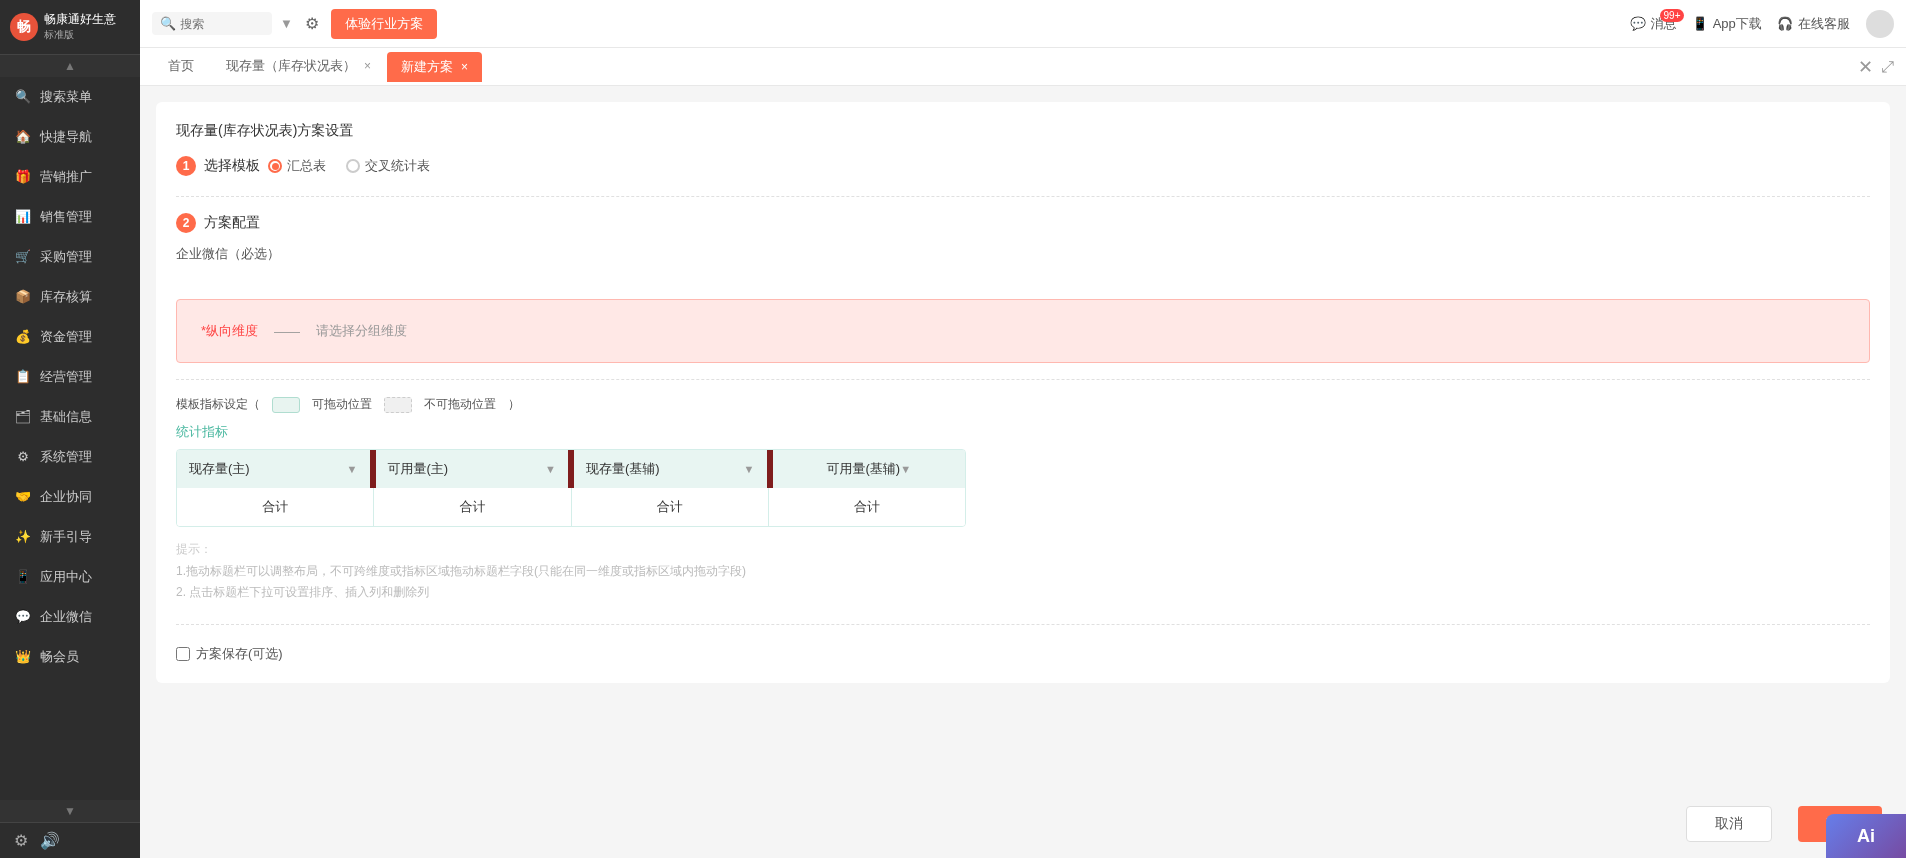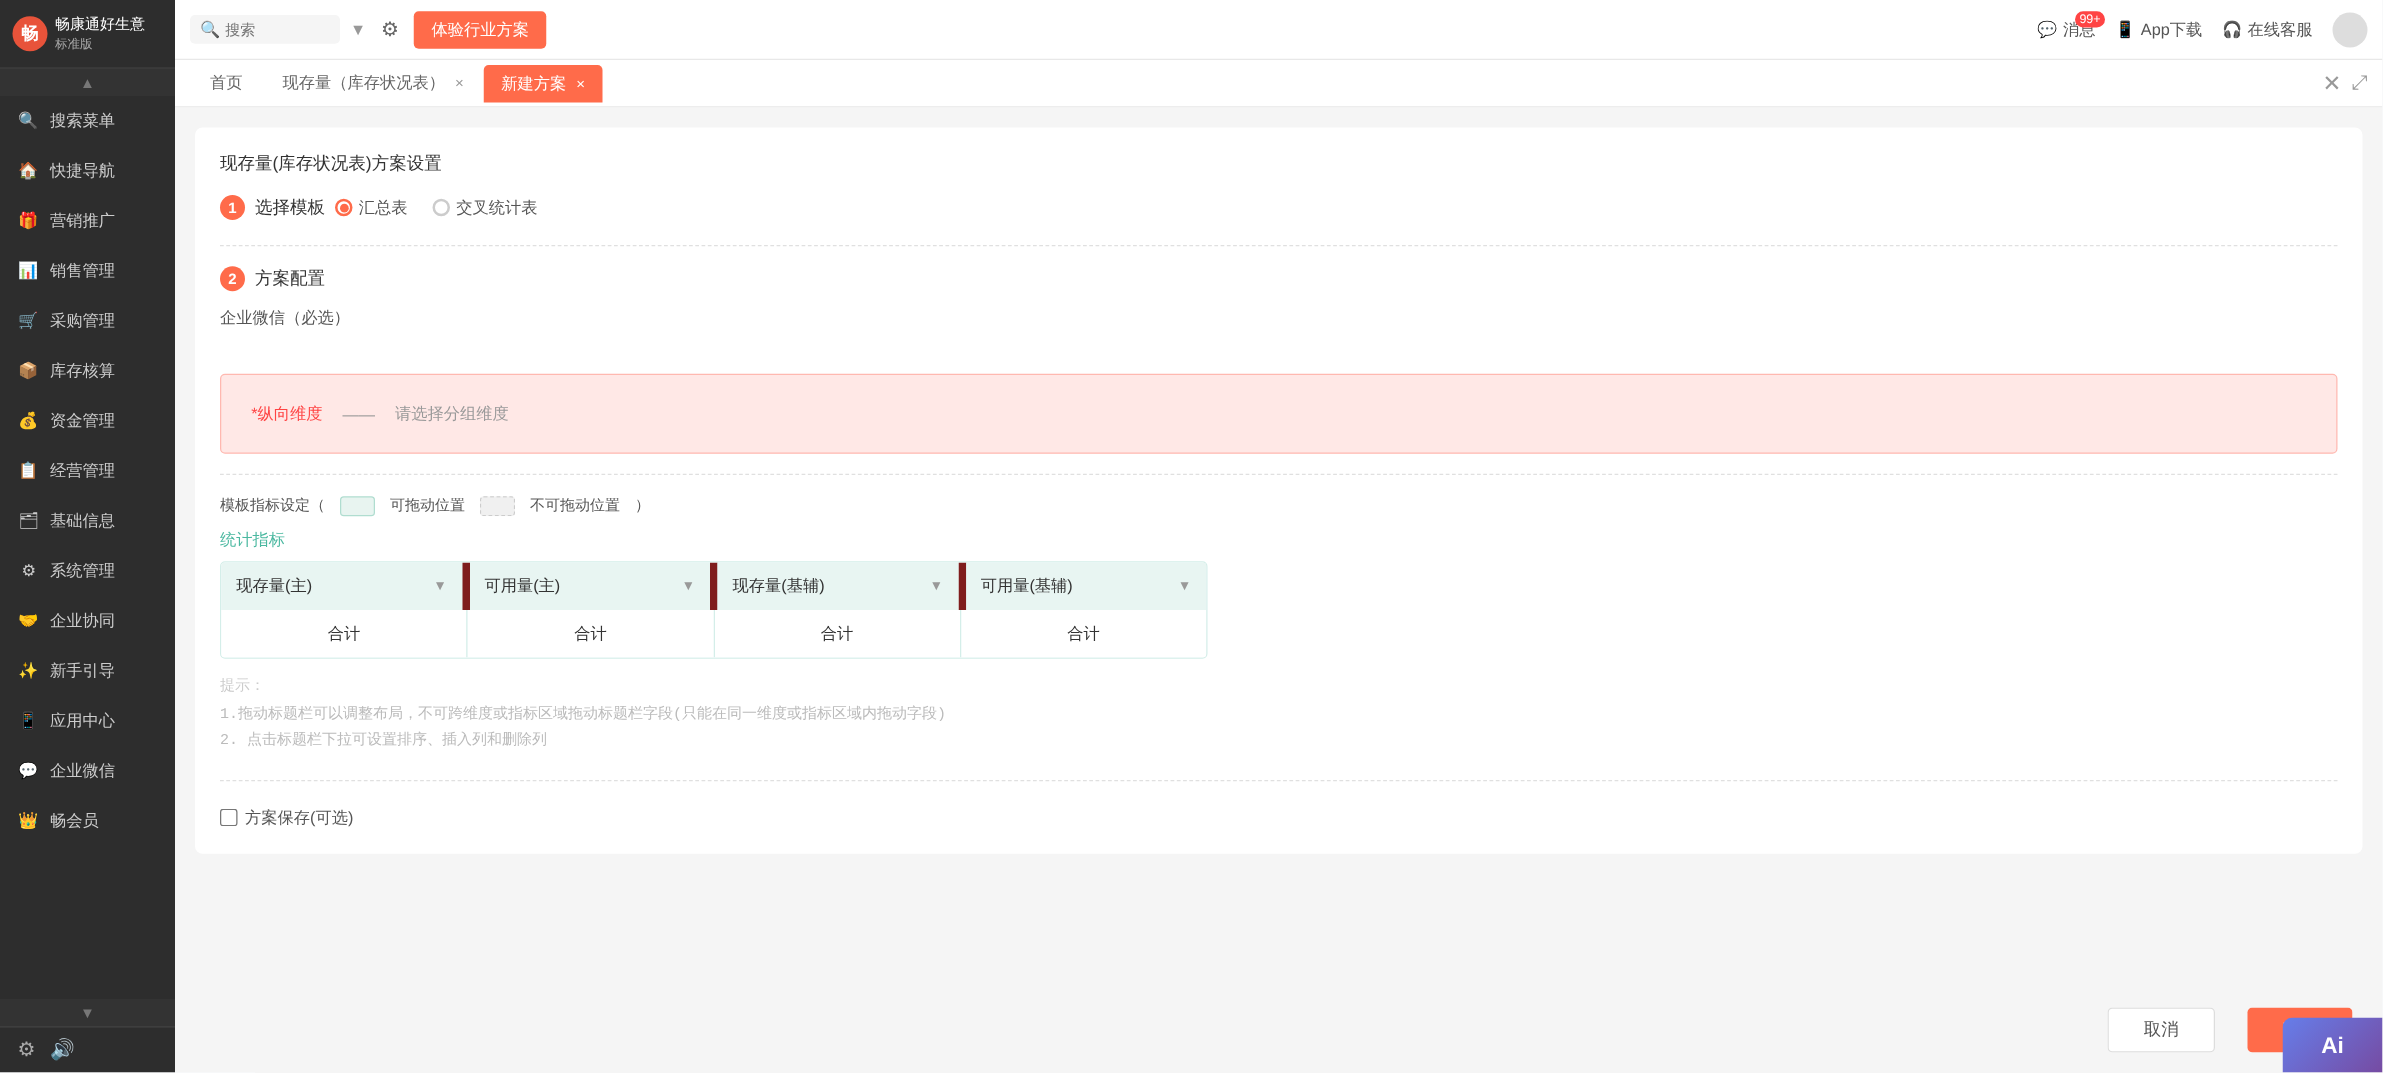--- a/index.html
+++ b/index.html
@@ -186,25 +186,25 @@
       display: flex; align-items: center; justify-content: center;
       border-right: 1px solid #d4eee9; font-size: 13px; color: #333;
     }
     .stats-col:last-child { border-right: none; }
     .stats-col-head {
       flex: 1; padding: 10px 12px;
       display: flex; align-items: center; justify-content: space-between;
       border-right: 6px solid #7f1d1d; font-size: 13px; color: #333;
       background: #e8f5f2;
     }
-    .stats-col-head:last-child { border-right: none; }
+    .stats-col-head:last-child { border-right: none; justify-content: center; }
     .chevron { color: #999; font-size: 11px; }
 
     
-    .hint-area { margin-top: 12px; color: #bbb; font-size: 12px; line-height: 1.8; font-family: Liberation Mono, monospace; }
+    .hint-area { margin-top: 12px; color: #bbb; font-size: 12px; line-height: 1.8; }
     .hint-title { color: #ccc; }
 
     
     .footer-checkbox { display: flex; align-items: center; gap: 6px; font-size: 13px; color: #555; margin-top: 20px; }
     .footer-checkbox input[type=checkbox] { width: 14px; height: 14px; cursor: pointer; }
 
     .panel-footer-btns {
       position: fixed; bottom: 16px; right: 24px;
       display: flex; gap: 26px;
     }

